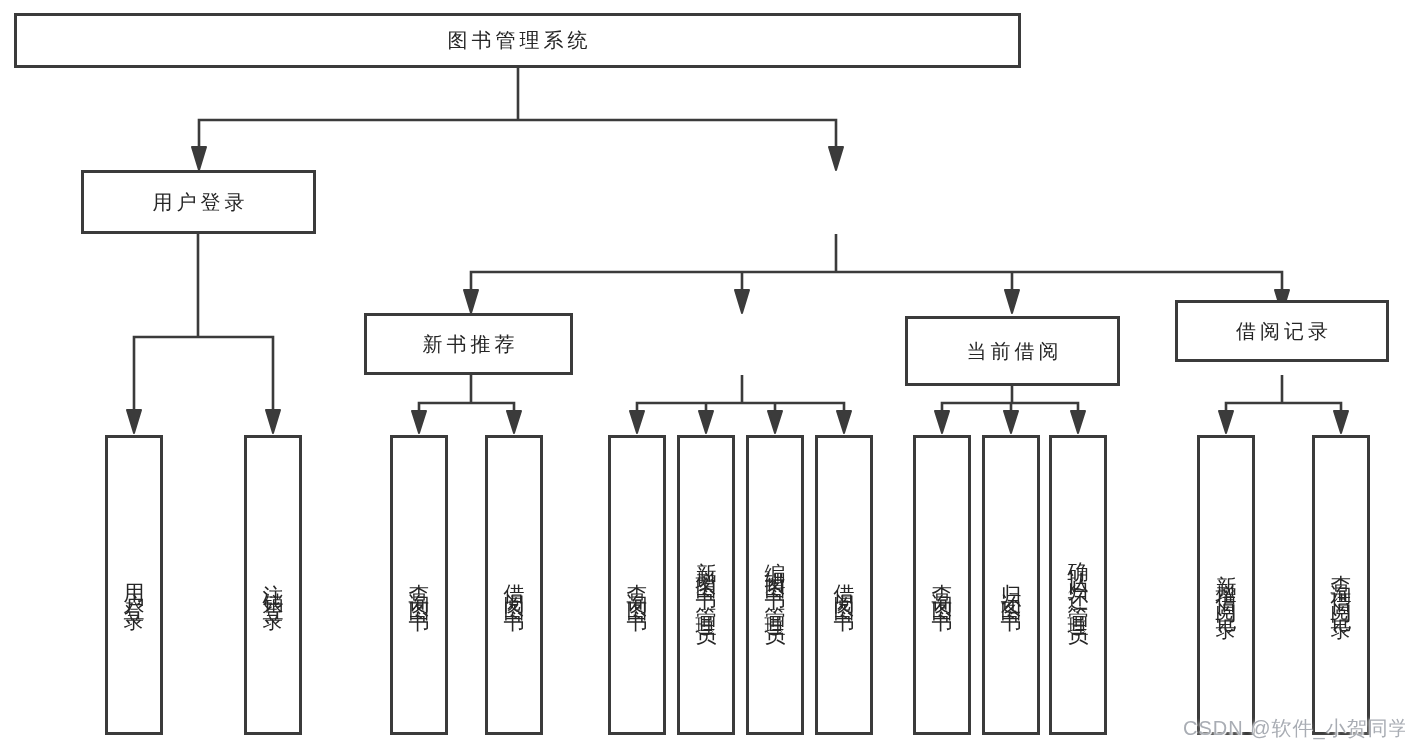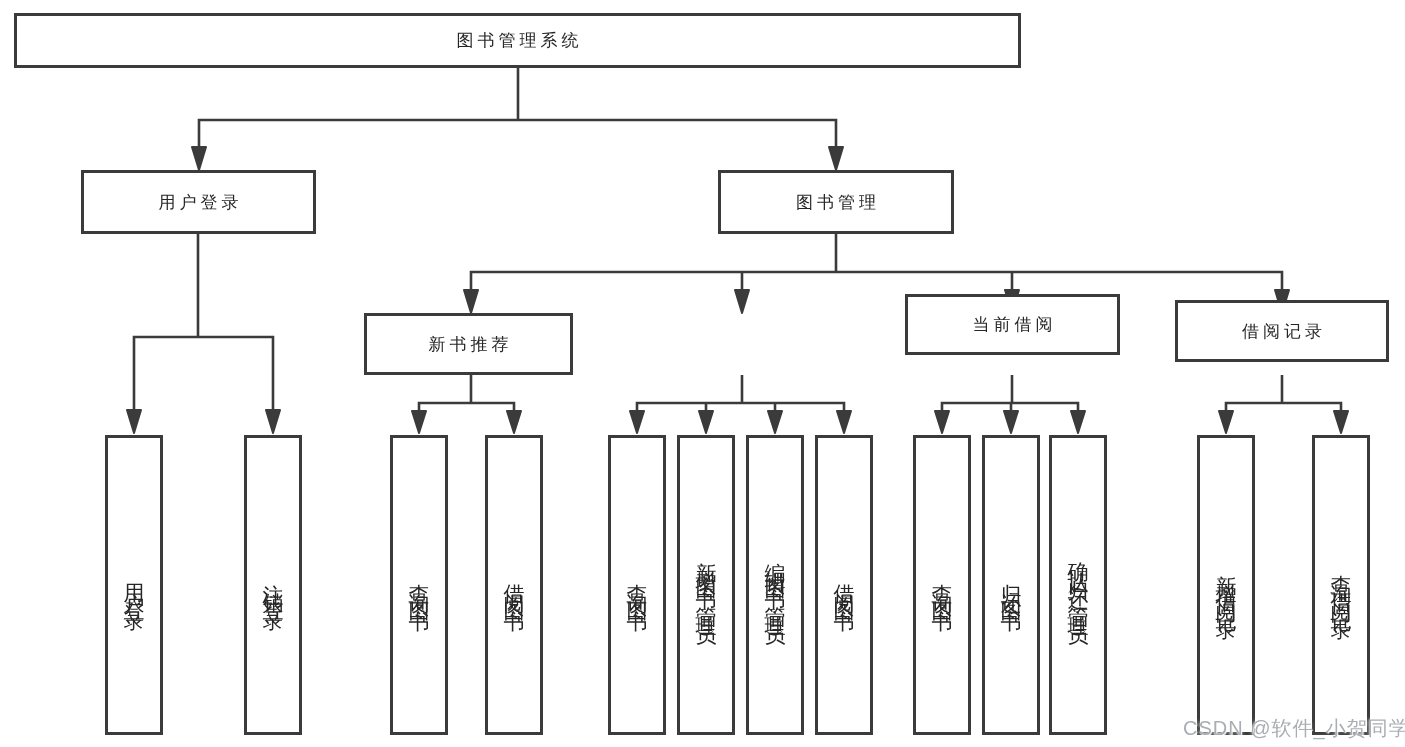--- a/index.html
+++ b/index.html
@@ -21,21 +21,21 @@
     box-sizing:border-box;
     background:#fff;
     border:3px solid var(--line);
     display:flex;
     align-items:center;
     justify-content:center;
     color:var(--text);
     z-index:2;
   }
   .hnode span{
-    font-size:17px;
+    font-size:20px;
     letter-spacing:4px;
     text-indent:4px;
     white-space:nowrap;
   }
   .vnode span{
     writing-mode:vertical-rl;
     text-orientation:mixed;
     font-size:21px;
     letter-spacing:9px;
     white-space:nowrap;
@@ -96,28 +96,25 @@
     </g>
   </svg>
 
   <div class="node hnode" style="left:14px;top:13px;width:1007px;height:55px">
     <span>图书管理系统</span>
   </div>
 
   <div class="node hnode" style="left:81px;top:170px;width:235px;height:64px">
     <span>用户登录</span>
   </div>
-  <div class="node hnode" style="left:718px;top:170px;width:236px;height:64px">
-    <span>图书管理</span>
-  </div>
 
   <div class="node hnode" style="left:364px;top:313px;width:209px;height:62px">
     <span>新书推荐</span>
   </div>
-  <div class="node hnode" style="left:905px;top:294px;width:215px;height:61px">
+  <div class="node hnode" style="left:905px;top:316px;width:215px;height:70px">
     <span>当前借阅</span>
   </div>
   <div class="node hnode" style="left:1175px;top:300px;width:214px;height:62px">
     <span>借阅记录</span>
   </div>
 
   <div class="node vnode" style="left:105px;top:435px;width:58px;height:300px">
     <span>用户登录</span>
   </div>
   <div class="node vnode" style="left:244px;top:435px;width:58px;height:300px">

